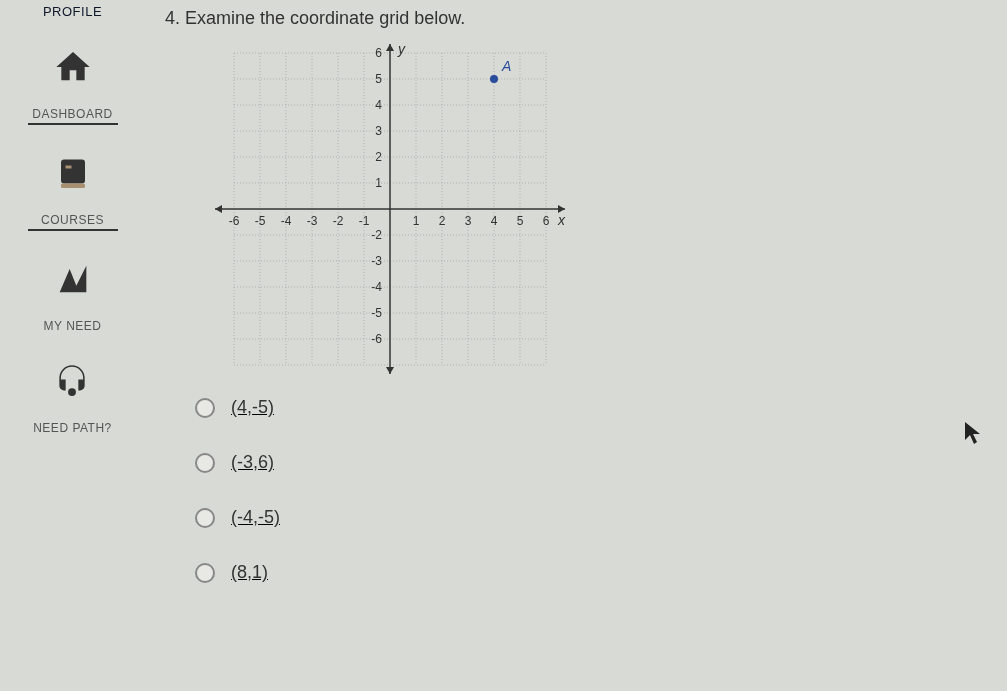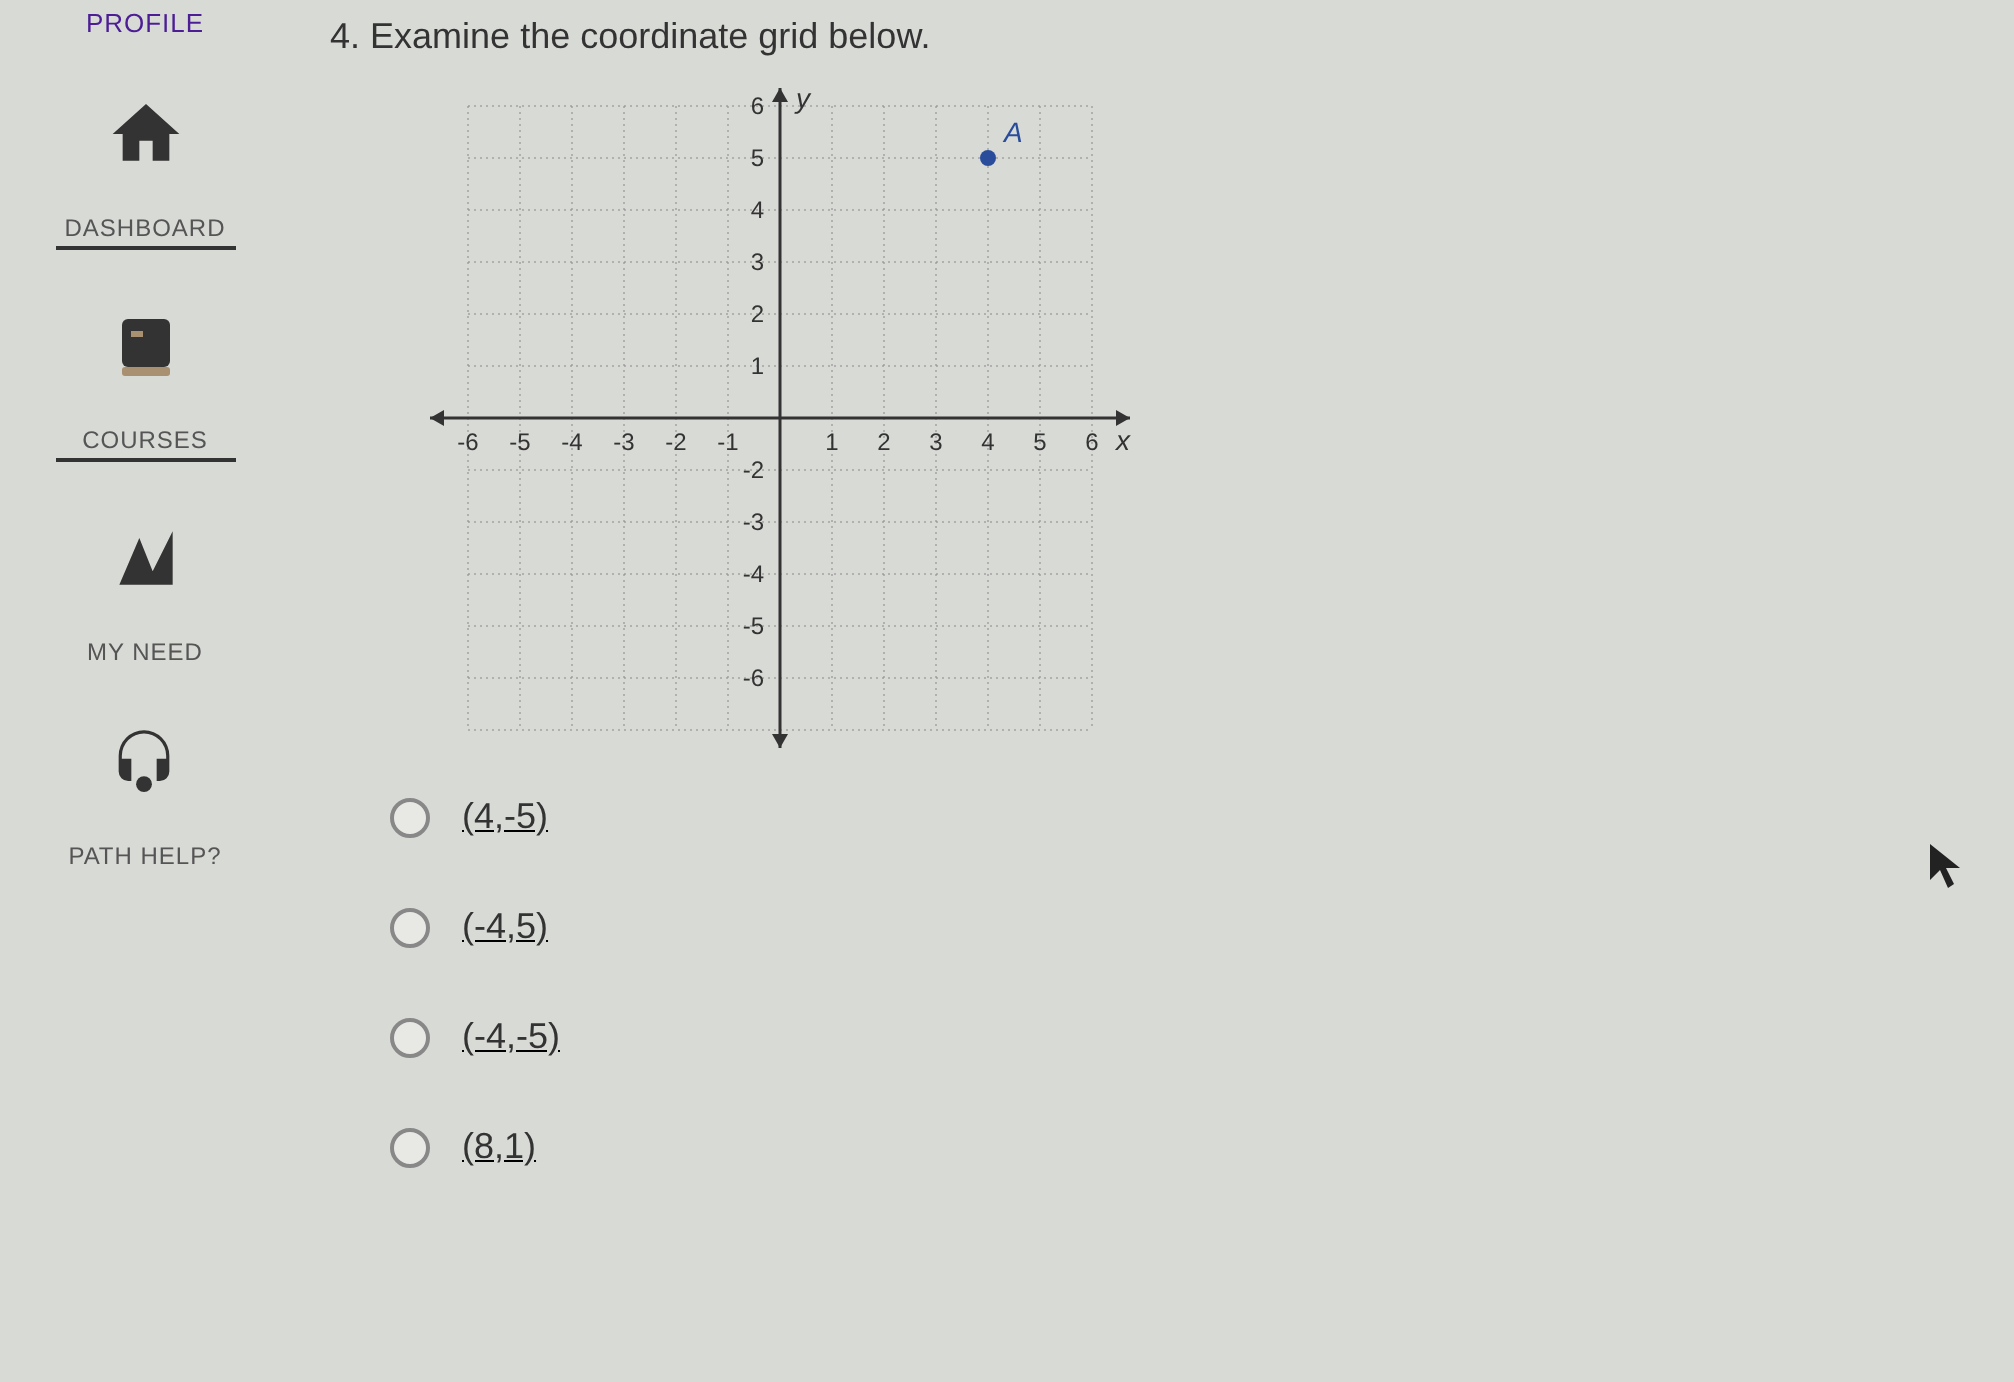--- a/index.html
+++ b/index.html
@@ -28,21 +28,21 @@
       cursor: pointer;
     }
     .sidebar-label {
       font-size: 12px;
       color: #555;
       margin-top: 16px;
       letter-spacing: 0.5px;
     }
     .profile-label {
       font-size: 13px;
-      color: #4c1d95;
+      color: #0f172a;
       letter-spacing: 0.5px;
     }
     .icon {
       width: 48px;
       height: 48px;
       display: flex;
       align-items: center;
       justify-content: center;
     }
     .underline {
@@ -139,21 +139,21 @@
   </div>
 
 
   <div class="sidebar-item">
     <span class="icon">
       <svg width="38" height="38" viewBox="0 0 24 24">
           <path fill="#333" d="M12 2a8 8 0 0 0-8 8v5a3 3 0 0 0 3 3h1v-7H5v-1a7 7 0 0 1 14 0v1h-3v7h1a3 3 0 0 0 3-3v-5a8 8 0 0 0-8-8z"></path>
           <circle cx="12" cy="19" r="2.5" fill="#333"></circle>
         </svg>
     </span>
-    <span class="sidebar-label">PATH HELP?</span>
+    <span class="sidebar-label">NEED PATH?</span>
   </div>
 </div>
 
 <div class="main">
   <div class="question-text">
     <span>4.</span>
     <span>Examine the coordinate grid below.</span>
   </div>
 
   <div class="grid-container">
@@ -230,21 +230,21 @@
   </div>
 
 
   <div class="options">
     <div class="option">
       <div class="radio"></div>
       <span class="option-text">(4,-5)</span>
     </div>
     <div class="option">
       <div class="radio"></div>
-      <span class="option-text">(-4,5)</span>
+      <span class="option-text">(-3,6)</span>
     </div>
     <div class="option">
       <div class="radio"></div>
       <span class="option-text">(-4,-5)</span>
     </div>
     <div class="option">
       <div class="radio"></div>
       <span class="option-text">(8,1)</span>
     </div>
   </div>

